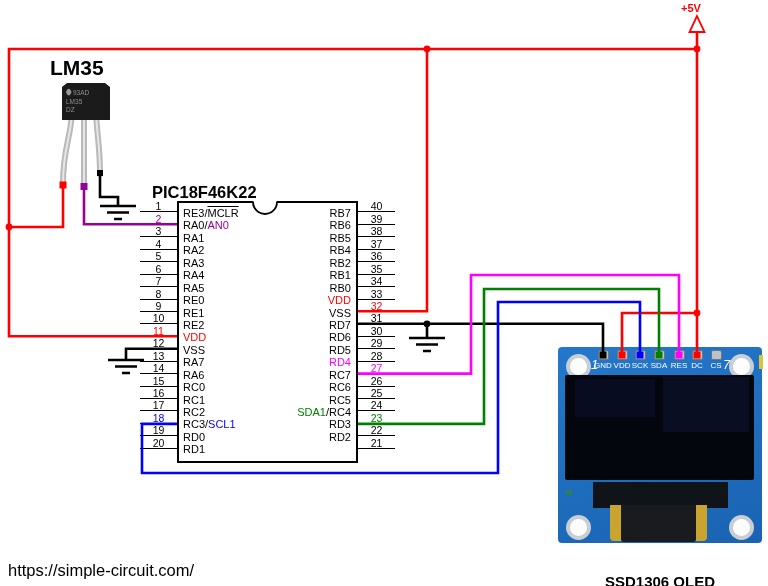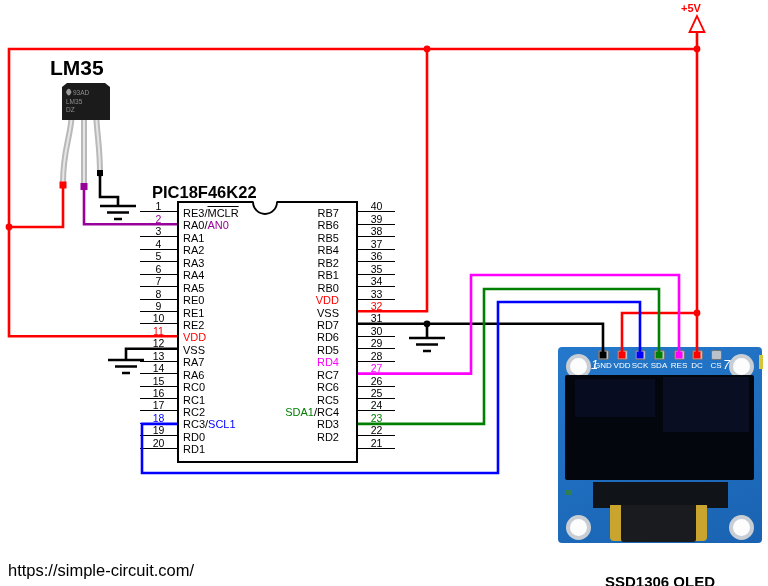--- a/index.html
+++ b/index.html
@@ -197,21 +197,21 @@
     <div class="lr"><span>RA7</span></div>
     <div class="lr"><span>RA6</span></div>
     <div class="lr"><span>RC0</span></div>
     <div class="lr"><span>RC1</span></div>
     <div class="lr"><span>RC2</span></div>
     <div class="lr"><span>RC3/</span><span class="c-b">SCL1</span></div>
     <div class="lr"><span>RD0</span></div>
     <div class="lr"><span>RD1</span></div>
   </div>
 
-  <div class="abs lc rt" style="left:169px;top:207px;width:170px">
+  <div class="abs lc rt" style="left:181px;top:207px;width:170px">
     <div class="lr"><span>RB7</span></div>
     <div class="lr"><span>RB6</span></div>
     <div class="lr"><span>RB5</span></div>
     <div class="lr"><span>RB4</span></div>
     <div class="lr"><span>RB2</span></div>
     <div class="lr"><span>RB1</span></div>
     <div class="lr"><span>RB0</span></div>
     <div class="lr"><span class="c-r">VDD</span></div>
     <div class="lr"><span>VSS</span></div>
     <div class="lr"><span>RD7</span></div>

